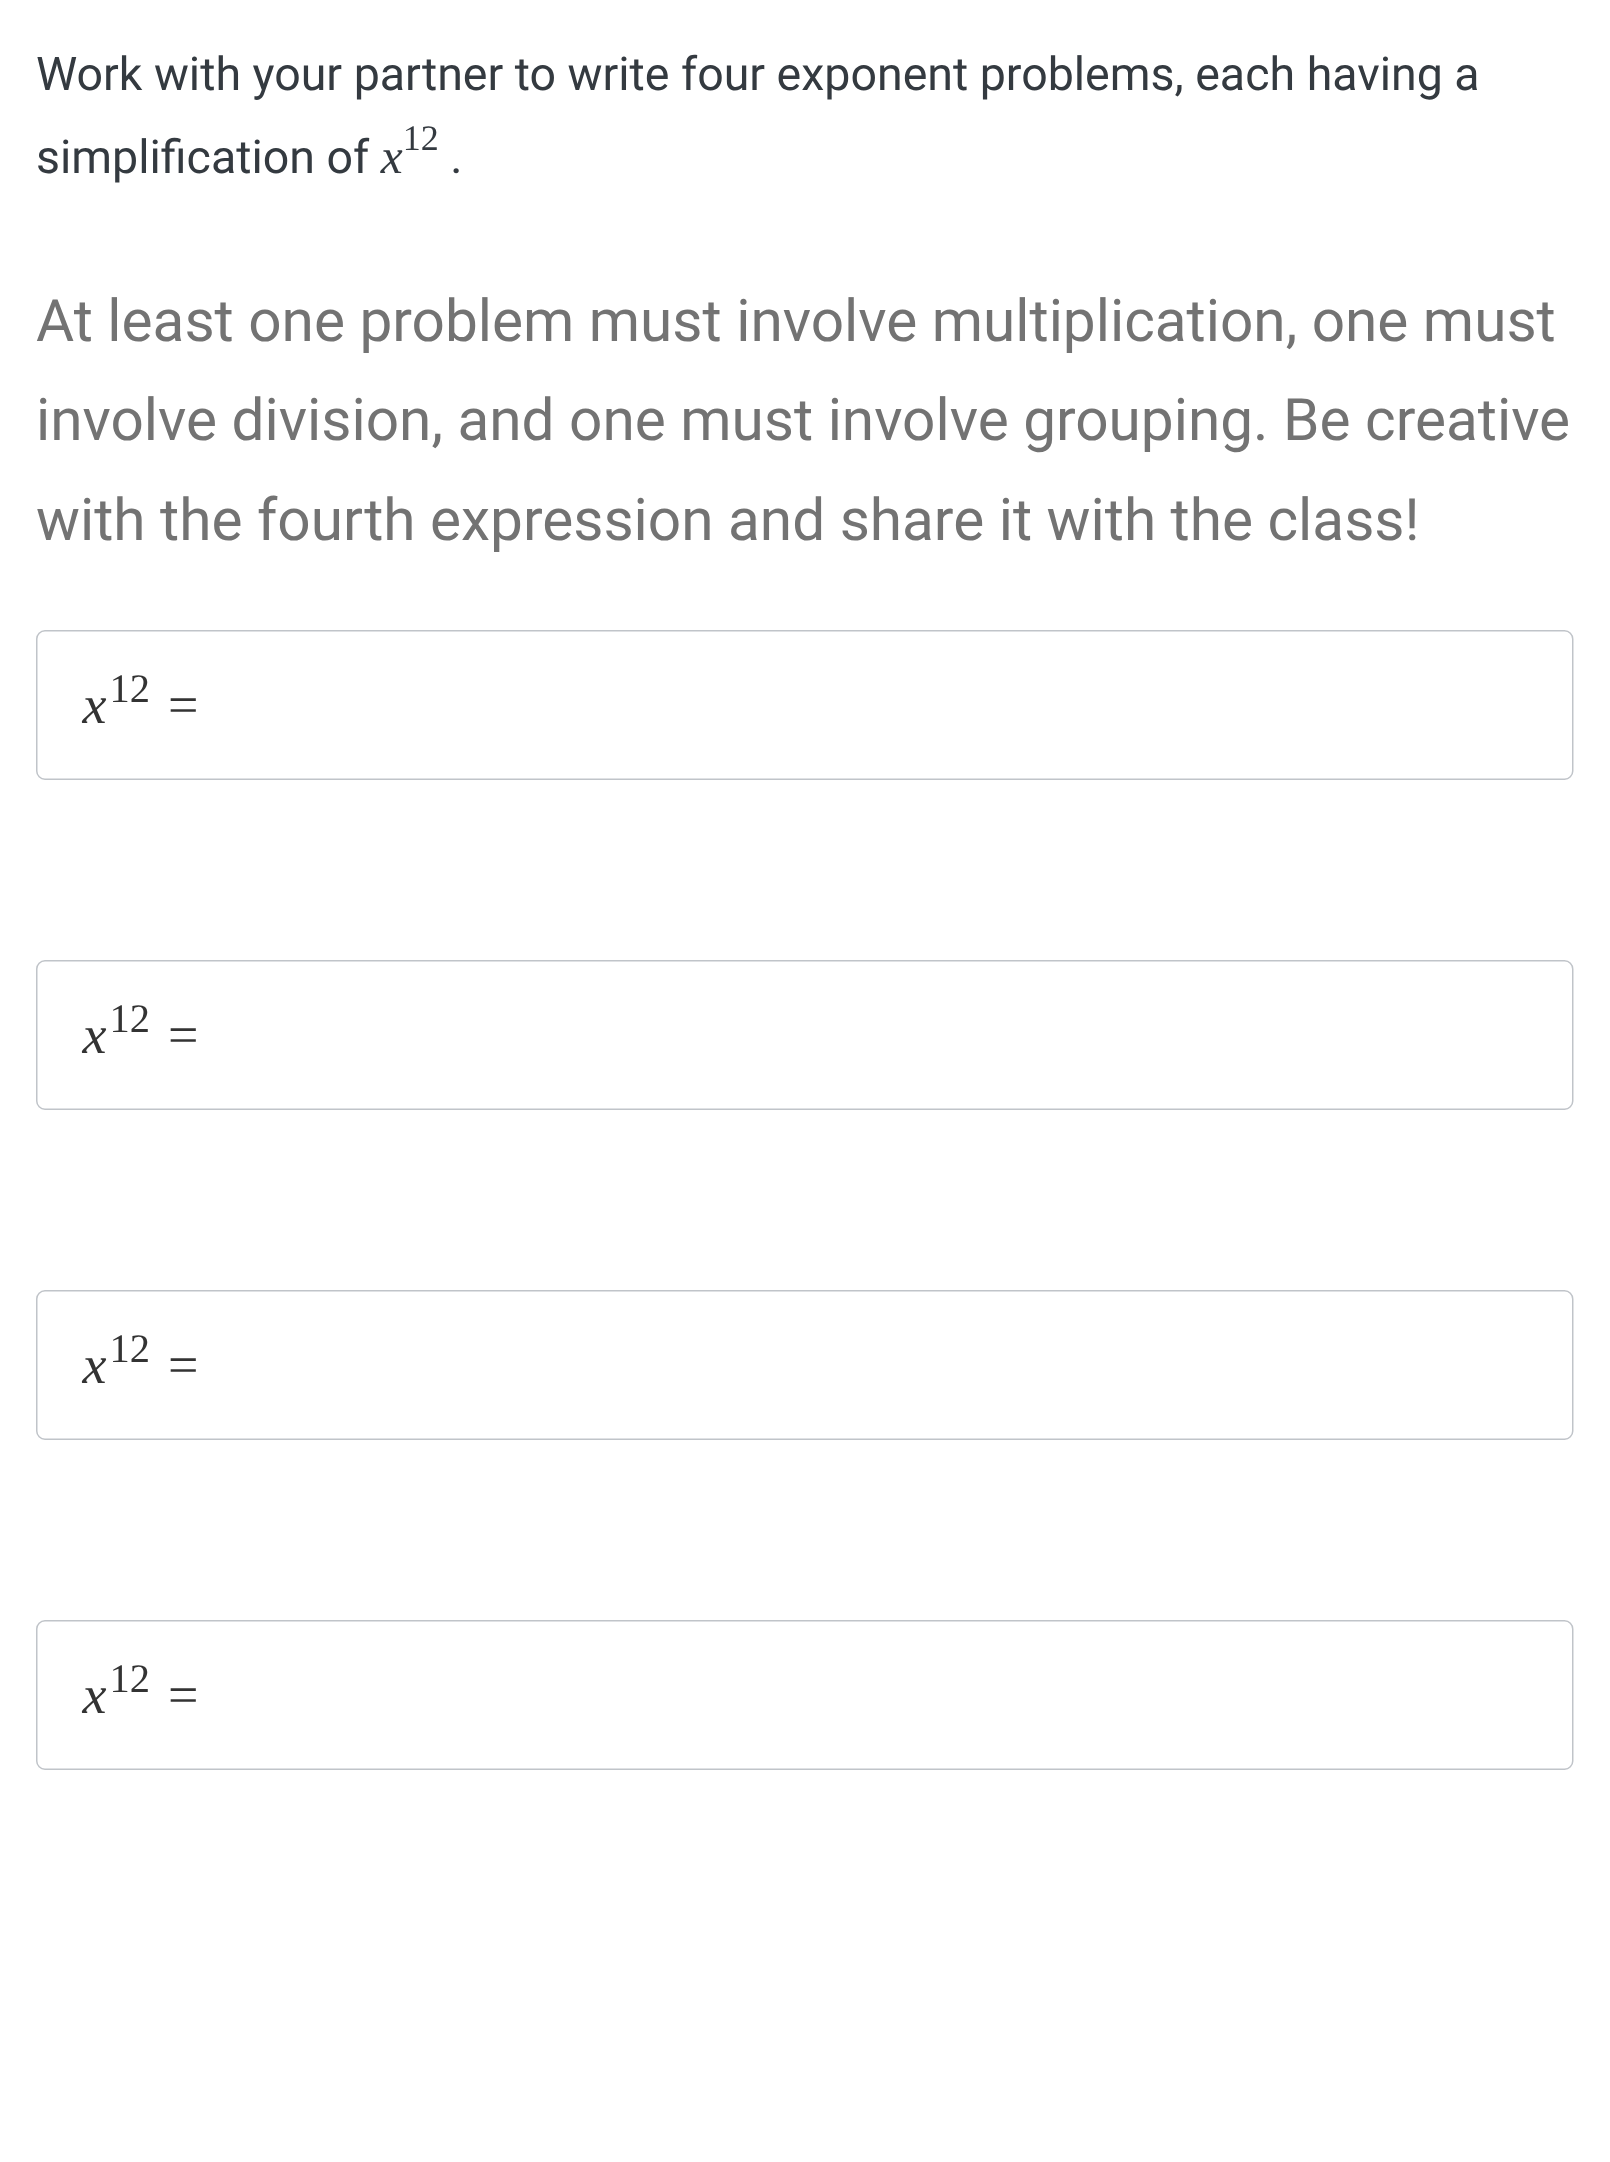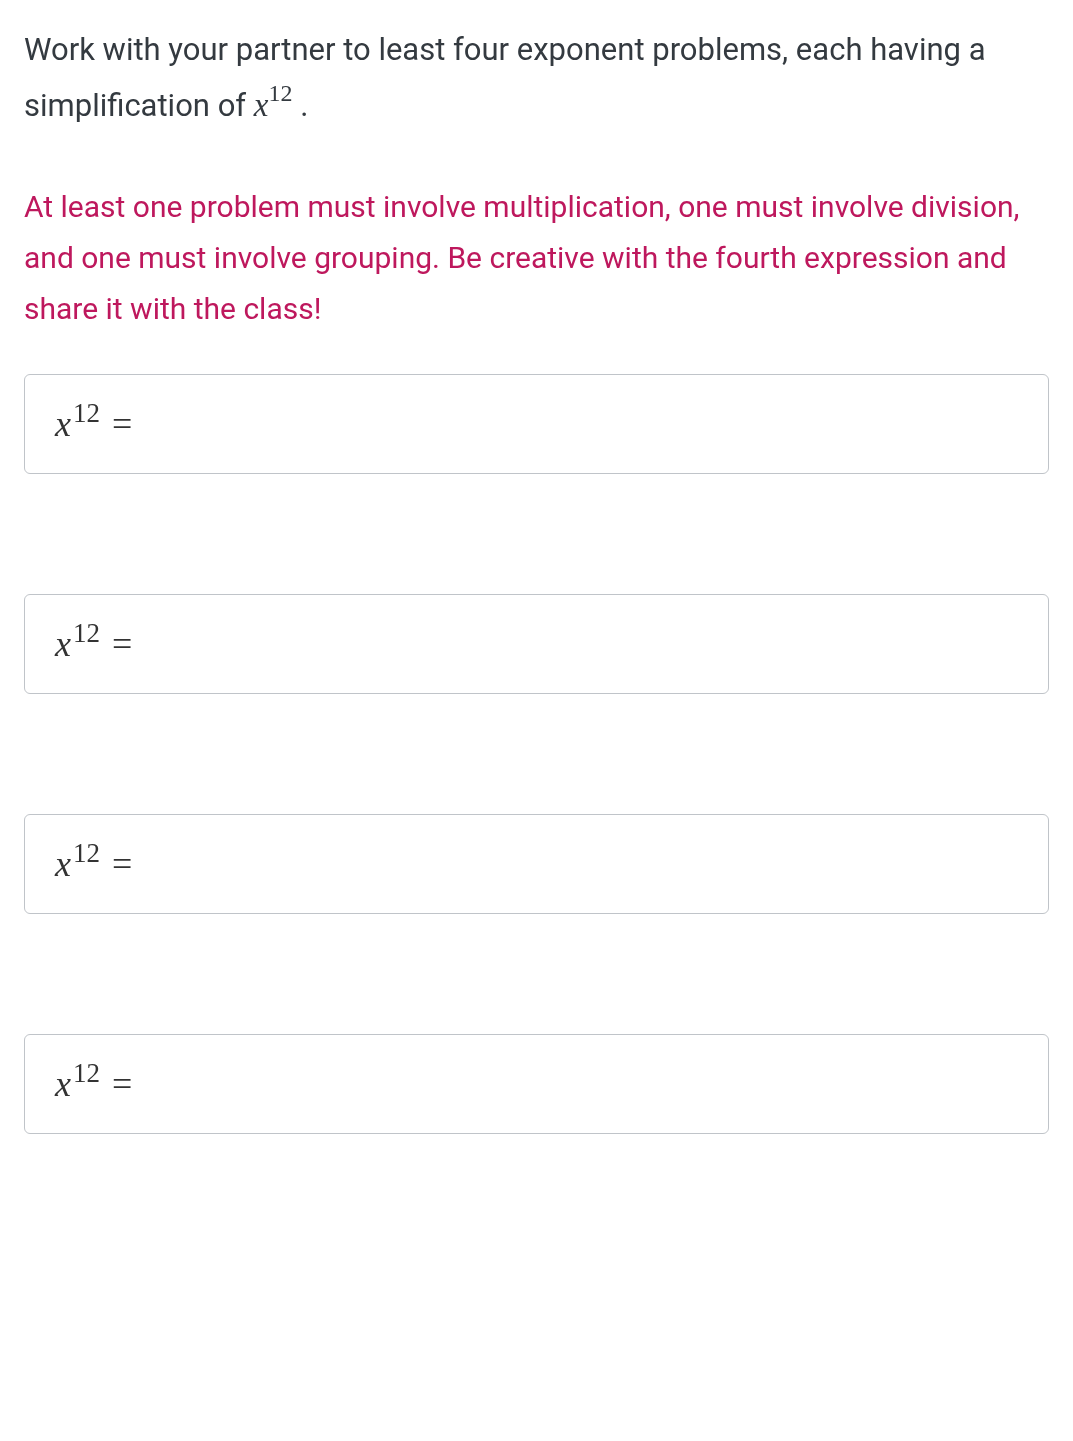--- a/index.html
+++ b/index.html
@@ -14,23 +14,23 @@
       color: #343a40;
       width: 1073px;
     }
     .instruction-text {
       font-size: 31px;
       line-height: 1.7;
       color: #343a40;
       margin-bottom: 48px;
     }
     .instruction-text-2 {
-      font-size: 30px;
+      font-size: 39px;
       line-height: 1.7;
-      color: #be185d;
+      color: #737373;
       margin-bottom: 40px;
     }
     .math-var {
       font-family: "Times New Roman", Georgia, serif;
       font-style: italic;
       font-size: 33px;
     }
     .math-exp {
       font-family: "Times New Roman", Georgia, serif;
       font-size: 24px;
@@ -71,21 +71,21 @@
     }
     .math-expression .equals {
       margin-left: 12px;
       font-style: normal;
     }
   </style>
 </head>
 <body>
 
 <div class="instruction-text">
-  <span>Work with your partner to least four exponent problems, each having a simplification of </span><span class="math-var">x</span><span class="math-exp">12</span><span> .</span>
+  <span>Work with your partner to write four exponent problems, each having a simplification of </span><span class="math-var">x</span><span class="math-exp">12</span><span> .</span>
 </div>
 
 <div class="instruction-text-2">
   <span>At least one problem must involve multiplication, one must involve division, and one must involve grouping. Be creative with the fourth expression and share it with the class!</span>
 </div>
 
 <div class="input-box">
   <span class="math-expression">
     <span class="base">x</span>
       <span class="exponent">12</span>

